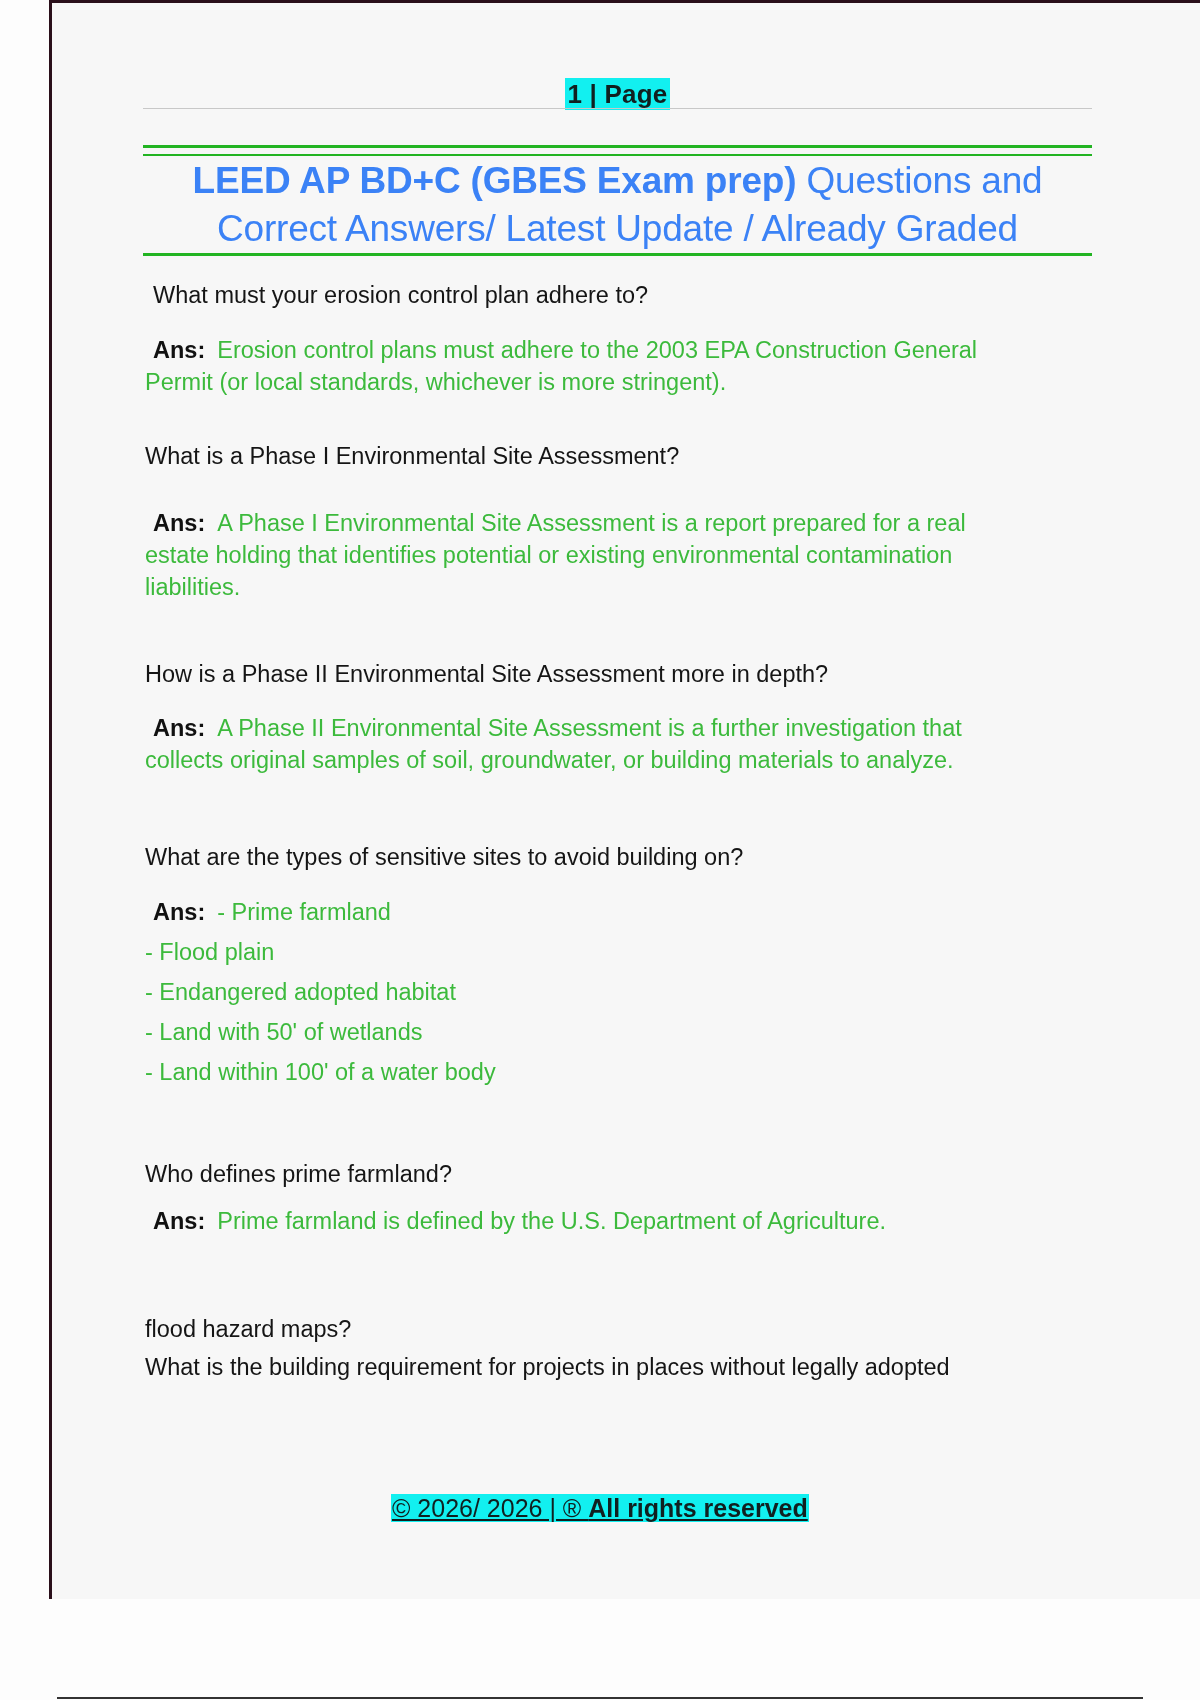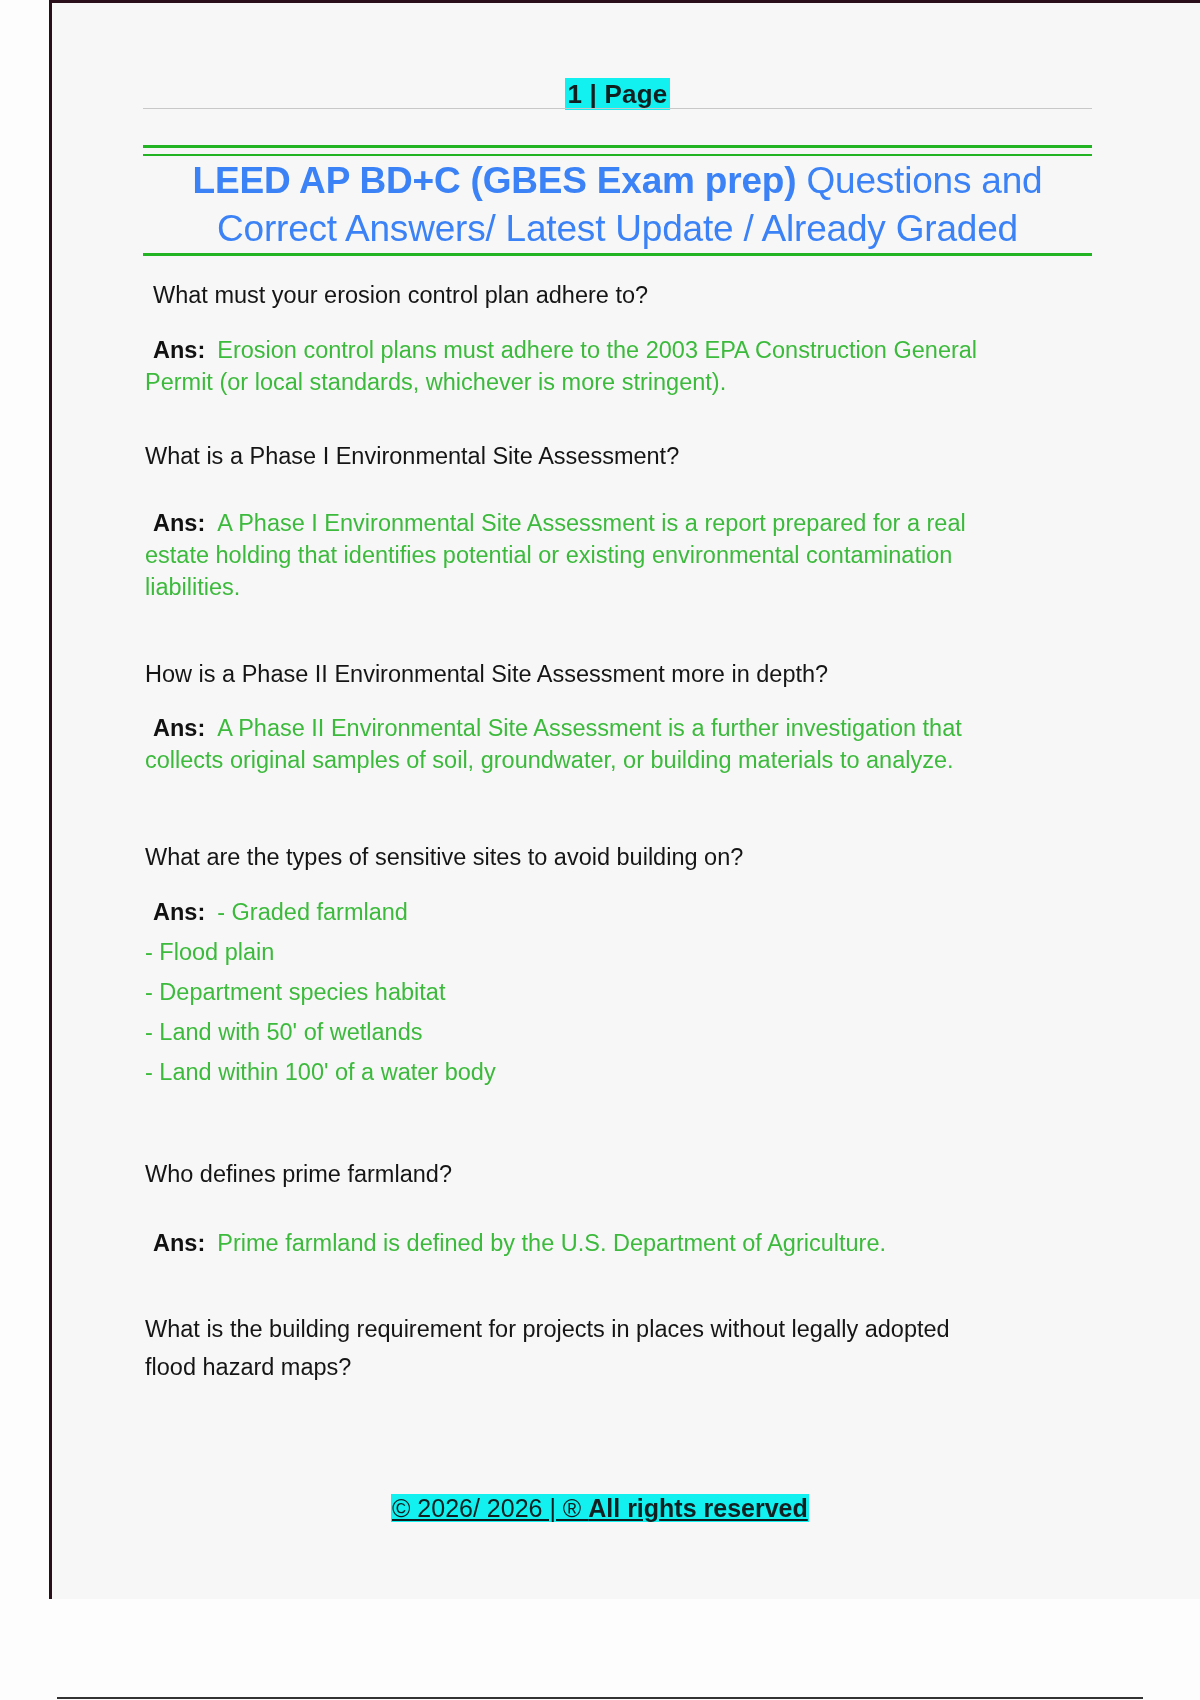--- a/index.html
+++ b/index.html
@@ -160,34 +160,34 @@
   </div>
 
   <div class="qa" style="top:400px;">
     <div class="question">How is a Phase II Environmental Site Assessment more in depth?</div>
     <div class="ans-line" style="margin-top:22px;"><span class="ans-label">Ans:</span><span>A Phase II Environmental Site Assessment is a further investigation that</span></div>
     <div class="ans-line">collects original samples of soil, groundwater, or building materials to analyze.</div>
   </div>
 
   <div class="qa" style="top:583px;">
     <div class="question">What are the types of sensitive sites to avoid building on?</div>
-    <div class="list-item" style="margin-top:19px;"><span class="ans-label">Ans:</span><span>- Graded farmland</span></div>
+    <div class="list-item" style="margin-top:19px;"><span class="ans-label">Ans:</span><span>- Prime farmland</span></div>
     <div class="list-item">- Flood plain</div>
-    <div class="list-item">- Department species habitat</div>
+    <div class="list-item">- Endangered adopted habitat</div>
     <div class="list-item">- Land with 50' of wetlands</div>
     <div class="list-item">- Land within 100' of a water body</div>
   </div>
 
   <div class="qa" style="top:900px;">
     <div class="question">Who defines prime farmland?</div>
-    <div class="ans-line" style="margin-top:37px;"><span class="ans-label">Ans:</span><span>Prime farmland is defined by the U.S. Department of Agriculture.</span></div>
+    <div class="ans-line" style="margin-top:15px;"><span class="ans-label">Ans:</span><span>Prime farmland is defined by the U.S. Department of Agriculture.</span></div>
   </div>
 
   <div class="qa" style="top:1052px; line-height:38px;">
+    <div class="question">flood hazard maps?</div>
     <div class="question">What is the building requirement for projects in places without legally adopted</div>
-    <div class="question">flood hazard maps?</div>
   </div>
 
 </div>
 
 <div class="footer">
   <span class="copyright"><span>© 2026/ 2026 | ® </span><span class="bold">All rights reserved</span></span>
 </div>
 
 </body></html>

